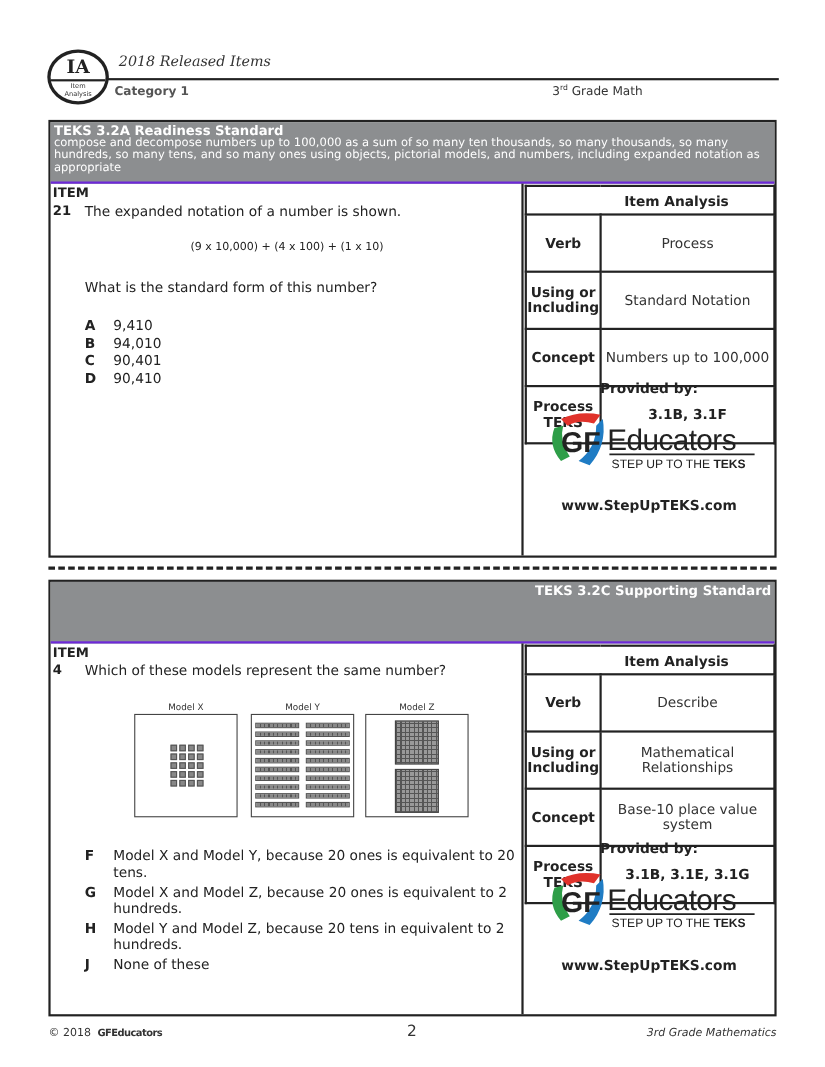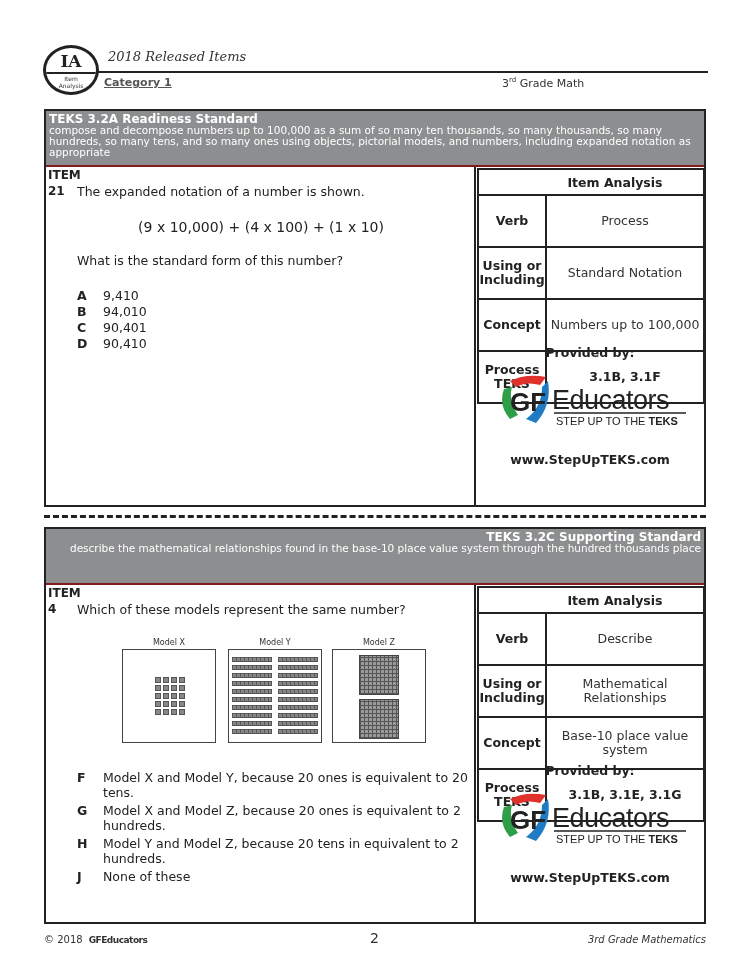--- a/index.html
+++ b/index.html
@@ -5,42 +5,42 @@
   * { box-sizing: border-box; margin: 0; padding: 0; }
   body { width: 750px; height: 970px; background: #fff; position: relative; font-family: "DejaVu Sans", sans-serif; color: #222; overflow: hidden; }
 
   
   .hdr-logo { position: absolute; left: 43px; top: 45px; width: 56px; height: 50px; border: 3px solid #222; border-radius: 50%; background: #fff; z-index: 2; overflow: hidden; }
   .hdr-logo .ia { position: absolute; top: 3px; left: 0; right: 0; text-align: center; font-family: "DejaVu Serif", serif; font-weight: bold; font-size: 17px; color: #222; }
   .hdr-logo .bar { position: absolute; left: 0; right: 0; top: 24px; border-top: 2px solid #222; }
   .hdr-logo .sub { position: absolute; top: 27px; left: 0; right: 0; text-align: center; font-size: 6px; line-height: 7px; color: #333; }
   .hdr-title { position: absolute; left: 108px; top: 49px; font-family: "DejaVu Serif", serif; font-style: italic; font-size: 13px; color: #333; }
   .hdr-rule { position: absolute; left: 98px; right: 42px; top: 71px; border-top: 2px solid #222; }
-  .hdr-cat { position: absolute; left: 104px; top: 76px; font-size: 11px; font-weight: bold; color: #555; text-decoration: underline; }
+  .hdr-cat { position: absolute; left: 104px; top: 76px; font-size: 11px; font-weight: bold; color: #555; }
   .hdr-grade { position: absolute; left: 502px; top: 76px; font-size: 11px; color: #333; }
   .hdr-grade sup { font-size: 7px; }
 
   
   .section { position: absolute; left: 44px; width: 662px; border: 2px solid #222; }
   .sec1 { top: 109px; height: 398px; }
   .sec2 { top: 527px; height: 397px; }
-  .teks { background: #8c8e90; color: #fff; padding: 2px 3px 2px 3px; border-bottom: 2px solid #7f1d1d; }
+  .teks { background: #8c8e90; color: #fff; padding: 2px 3px 2px 3px; border-bottom: 2px solid #6d28d9; }
   .sec1 .teks { height: 56px; }
   .sec2 .teks { height: 56px; text-align: right; }
   .teks .t1 { font-weight: bold; font-size: 12px; line-height: 12px; }
   .teks .t2 { font-size: 10.5px; line-height: 11px; }
   .body-row { position: absolute; left: 0; right: 0; bottom: 0; }
   .sec1 .body-row, .sec2 .body-row { top: 56px; }
   .left { position: absolute; left: 0; top: 0; bottom: 0; width: 430px; border-right: 2px solid #222; }
   .right { position: absolute; left: 430px; right: 0; top: 0; bottom: 0; }
 
   .item-lbl { position: absolute; left: 2px; top: 1px; font-weight: bold; font-size: 12px; }
   .qnum { position: absolute; left: 2px; font-weight: bold; font-size: 12px; }
   .qtext { position: absolute; left: 31px; font-size: 12.5px; }
-  .expr { position: absolute; left: 0; width: 430px; text-align: center; font-size: 14px; }
+  .expr { position: absolute; left: 0; width: 430px; text-align: center; font-size: 10px; }
   .choices { position: absolute; left: 31px; }
   .choice { display: flex; font-size: 12.5px; line-height: 16px; margin-bottom: 0; }
   .choice .l { width: 26px; font-weight: bold; }
   .choice .v { flex: 1; }
   .sec2 .choice { line-height: 15px; margin-bottom: 3px; width: 396px; }
 
   
   .ia-table { position: absolute; left: 1px; right: 1px; top: 1px; border-collapse: collapse; width: 228px; }
   .ia-table td { border: 2px solid #222; text-align: center; font-size: 12px; }
   .ia-table .h { font-weight: bold; font-size: 12.5px; height: 26px; padding-left: 48px; }
@@ -153,21 +153,20 @@
       <div class="url" style="top:285px">www.StepUpTEKS.com</div>
     </div>
   </div>
 </div>
 
 <div class="dash"></div>
 
 <div class="section sec2">
   <div class="teks">
     <div class="t1">TEKS  3.2C Supporting Standard</div>
-    <div class="t2">describe the mathematical relationships found in the base-10 place value system through the hundred thousands place</div>
   </div>
   <div class="body-row">
     <div class="left">
       <div class="item-lbl">ITEM</div>
       <div class="qnum" style="top:17px">4</div>
       <div class="qtext" style="top:17px">Which of these models represent the same number?</div>
 
       <div class="model-lbl" style="left:76px;top:53px">Model X</div>
       <div class="model-box" style="left:76px;top:64px" id="mx">
           <div class="cube" style="left: 32px; top: 27px;"></div>

